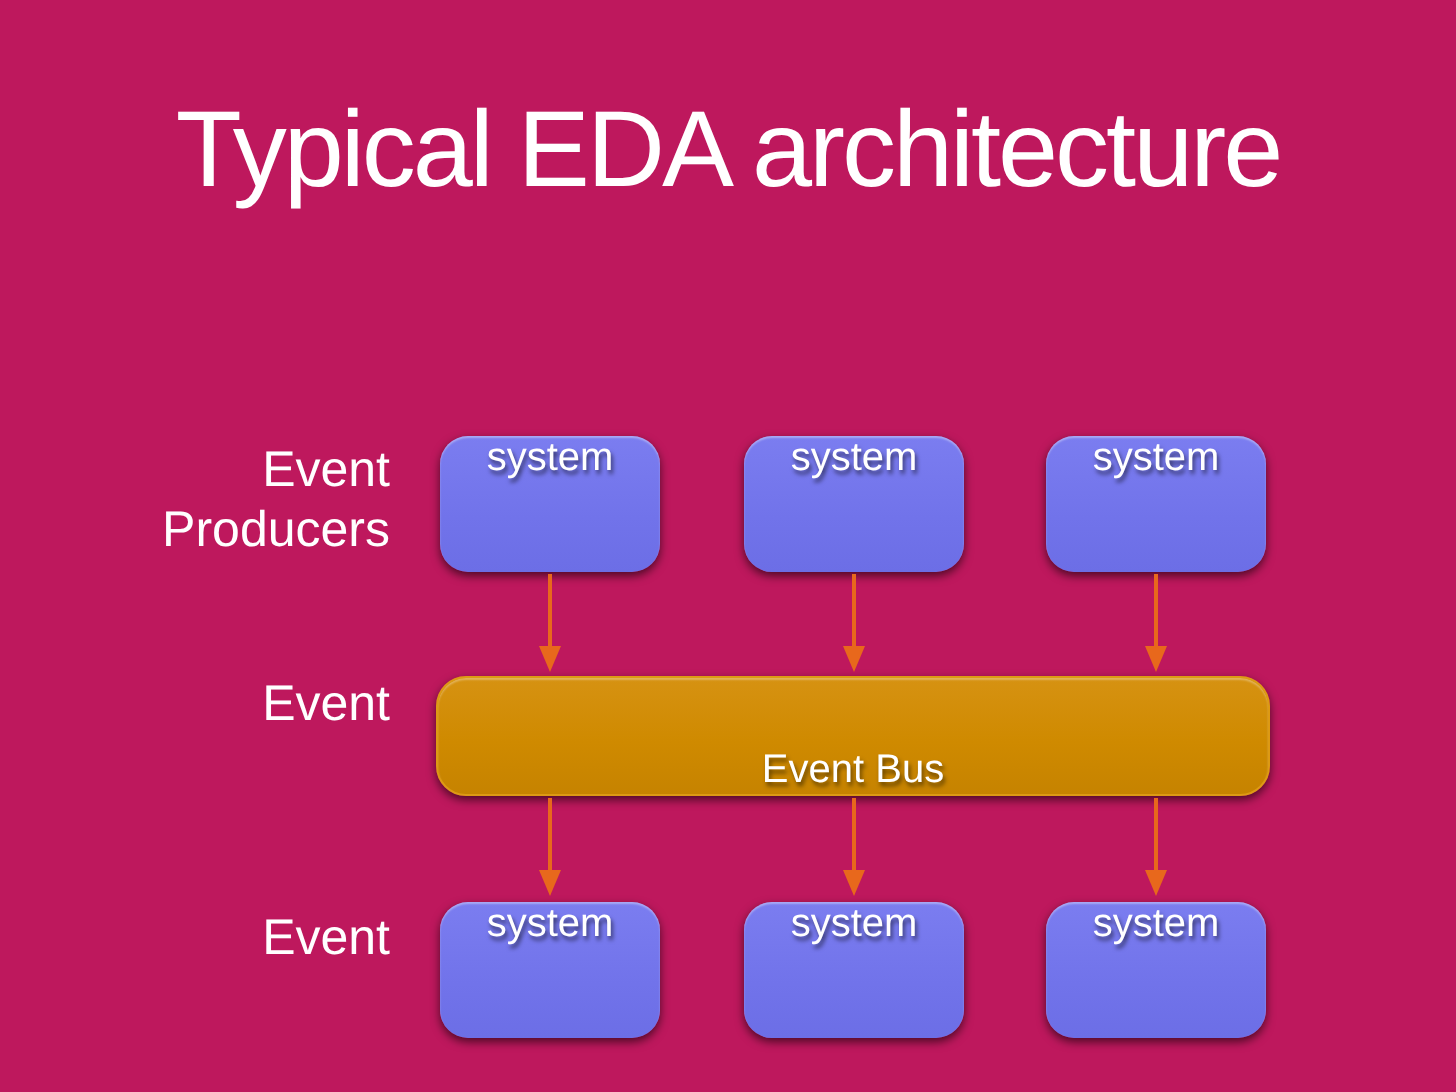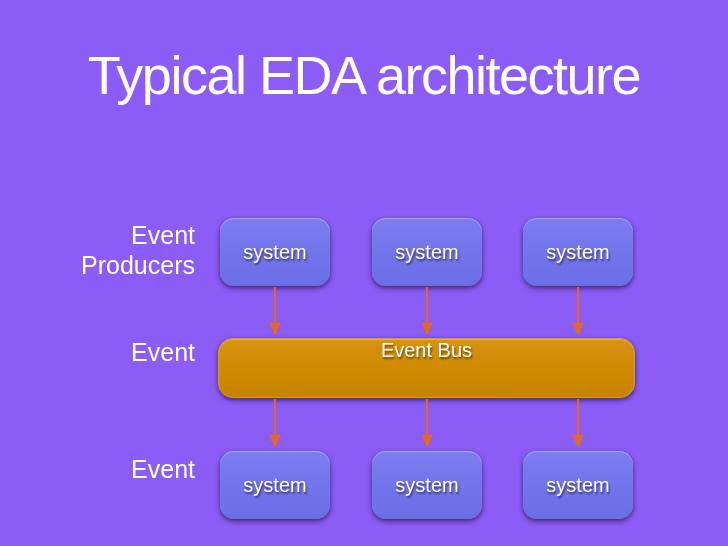--- a/index.html
+++ b/index.html
@@ -4,21 +4,21 @@
 <style>
   html, body {
     margin: 0;
     padding: 0;
     background: #000;
   }
   .slide {
     position: relative;
     width: 728px;
     height: 546px;
-    background: #8b5cf6;
+    background: #be185d;
     overflow: hidden;
     font-family: "Liberation Sans", sans-serif;
   }
   .title {
     position: absolute;
     top: 46px;
     left: 0;
     width: 728px;
     text-align: center;
     color: #ffffff;
@@ -43,21 +43,20 @@
   .row-label.consumers { top: 455px; }
 
   .sys-box {
     position: absolute;
     width: 110px;
     height: 68px;
     background: linear-gradient(180deg, #7b7df0 0%, #7173ea 60%, #6c6ee6 100%);
     border-radius: 14px;
     box-shadow: inset 0 1px 1px rgba(255,255,255,0.35), 0 2px 5px rgba(0,0,0,0.6);
     display: flex;
-    align-items: center;
     justify-content: center;
   }
   .sys-box .lbl {
     color: #ffffff;
     font-size: 20px;
     text-shadow: 1px 2px 2px rgba(0,0,0,0.55);
   }
   .row-top    { top: 218px; }
   .row-bottom { top: 451px; }
   .col-1 { left: 220px; }
@@ -68,21 +67,21 @@
     position: absolute;
     left: 218px;
     top: 338px;
     width: 417px;
     height: 60px;
     background: linear-gradient(180deg, #d69212 0%, #cf8a00 55%, #c68300 100%);
     border: 1px solid #dd9a14;
     border-radius: 15px;
     box-shadow: inset 0 1px 1px rgba(255,255,255,0.3), 0 2px 5px rgba(0,0,0,0.6);
     display: flex;
-    align-items: flex-start;
+    align-items: flex-end;
     justify-content: center;
     box-sizing: border-box;
   }
   .event-bus .lbl {
     color: #ffffff;
     font-size: 20px;
     text-shadow: 1px 2px 2px rgba(0,0,0,0.5);
   }
 
   .arrow {

